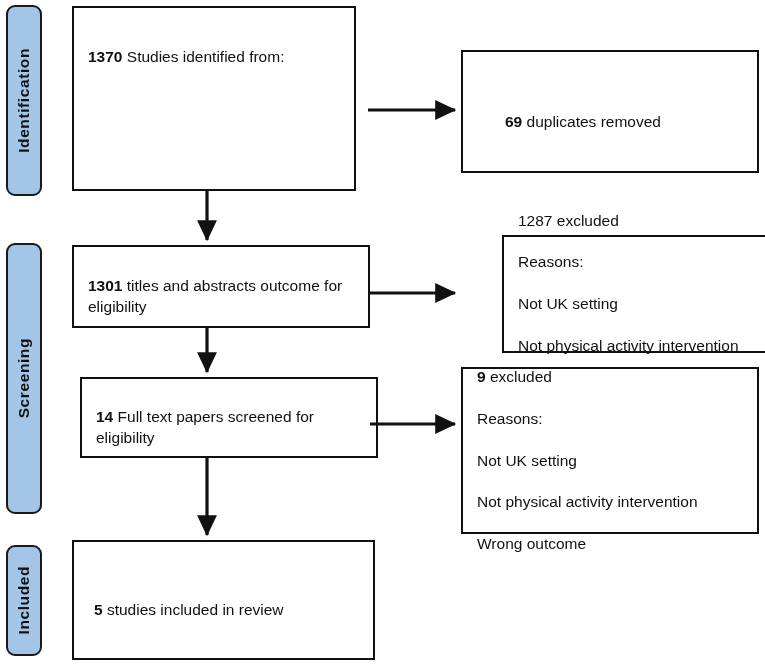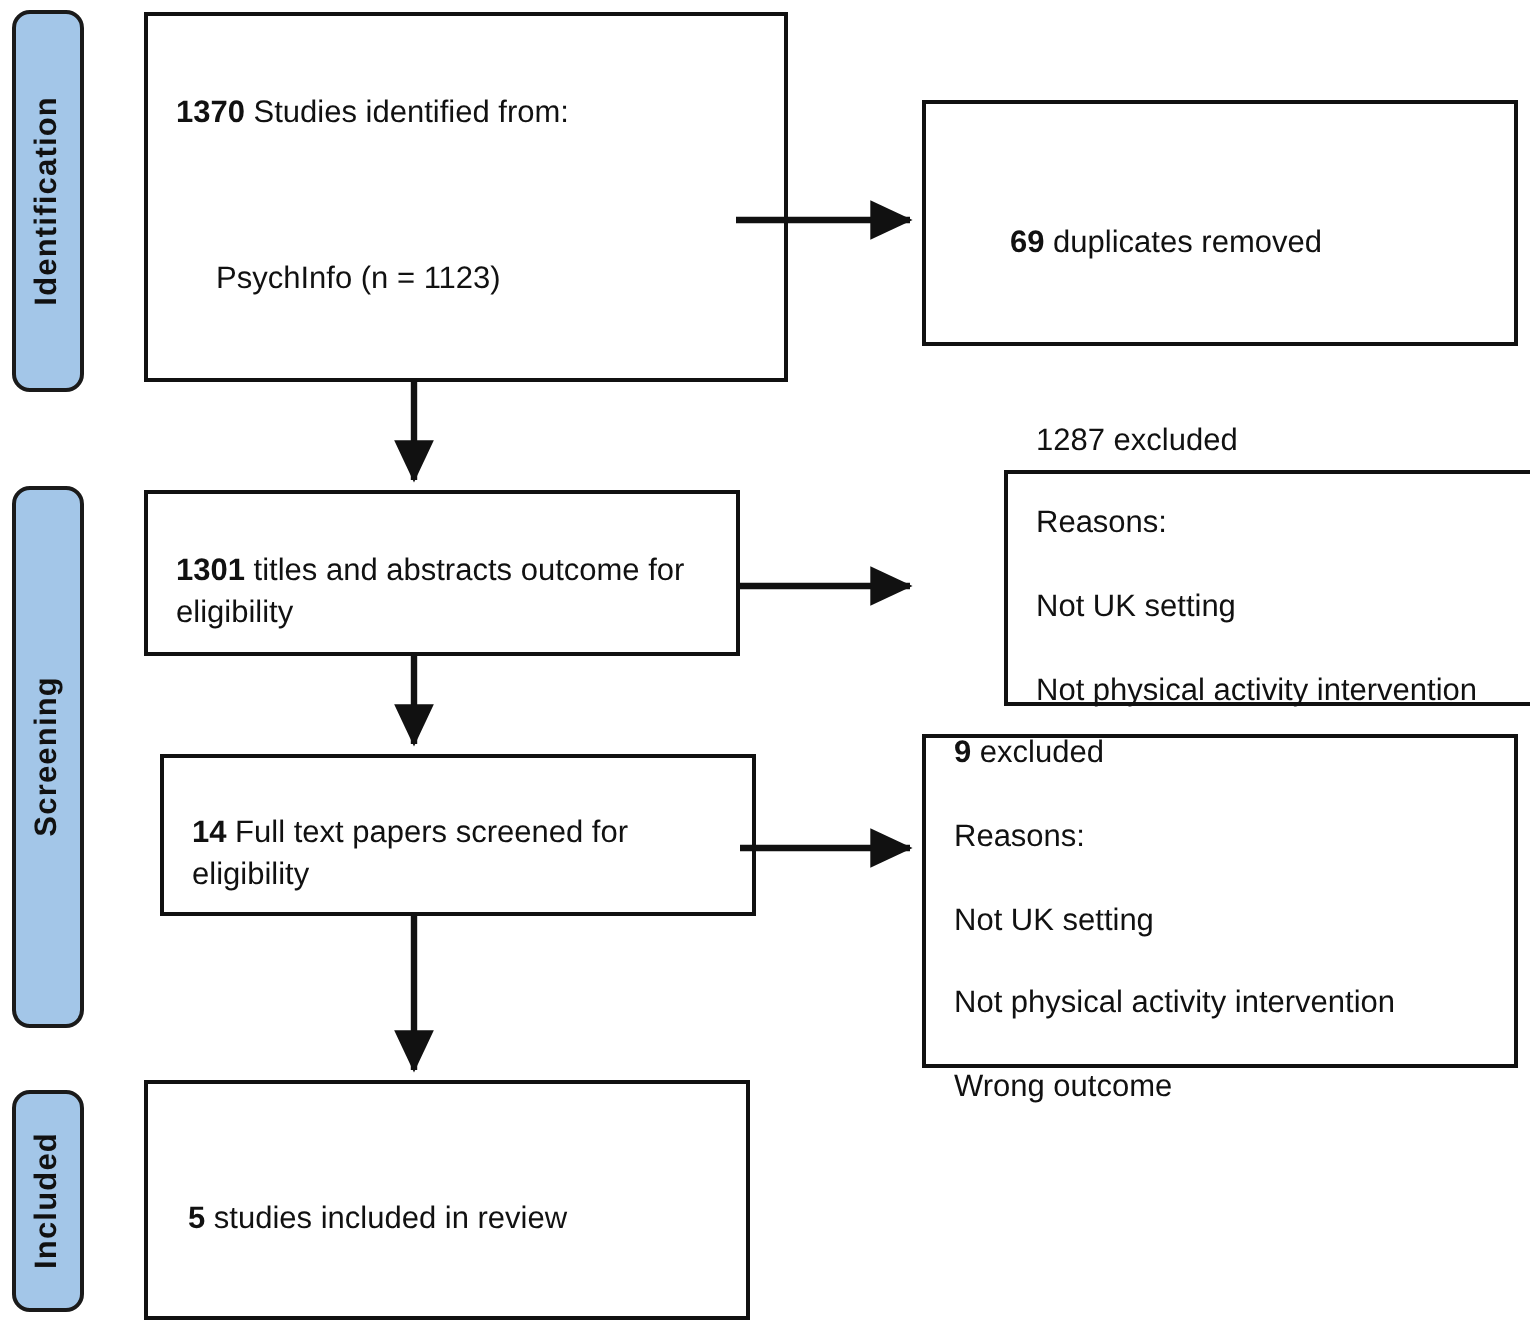--- a/index.html
+++ b/index.html
@@ -58,21 +58,21 @@
   .box-text {
     font-size: 15.5px;
     line-height: 1.34;
     color: #111111;
     padding: 0 0 0 14px;
     white-space: pre-line;
   }
   .box-text b { font-weight: 700; }
   .indented { padding-left: 20px; display: inline-block; }
 
-  #box-identified   { left: 72px;  top: 6px;   width: 322px; height: 185px; }
+  #box-identified   { left: 72px;  top: 6px;   width: 284px; height: 185px; }
   #box-duplicates   { left: 461px; top: 50px;  width: 298px; height: 123px; }
   #box-screened     { left: 72px;  top: 245px; width: 298px; height: 83px;  }
   #box-excluded-1   { left: 461px; top: 235px; width: 298px; height: 118px; margin-left: 41px; }
   #box-fulltext     { left: 80px;  top: 377px; width: 298px; height: 81px;  }
   #box-excluded-2   { left: 461px; top: 367px; width: 298px; height: 167px; }
   #box-included     { left: 72px;  top: 540px; width: 303px; height: 120px; }
 
   #box-duplicates .box-text { padding-left: 42px; }
   #box-included  .box-text  { padding-left: 20px; }
 
@@ -91,21 +91,21 @@
     <span class="stage-tab-label">Screening</span>
   </div>
   <div class="stage-tab" id="tab-included">
     <span class="stage-tab-label">Included</span>
   </div>
 
   <div class="flow-box" id="box-identified">
     <div class="box-text">
       <b>1370</b><span> Studies identified from:</span><br>
       <br>
-      <span class="indented">PsychInfo (n = 1123)</span><br>
+      <br>
     </div>
   </div>
 
   <div class="flow-box" id="box-duplicates">
     <div class="box-text">
       <b>69</b><span> duplicates removed</span>
     </div>
   </div>
 
   <div class="flow-box" id="box-screened">

